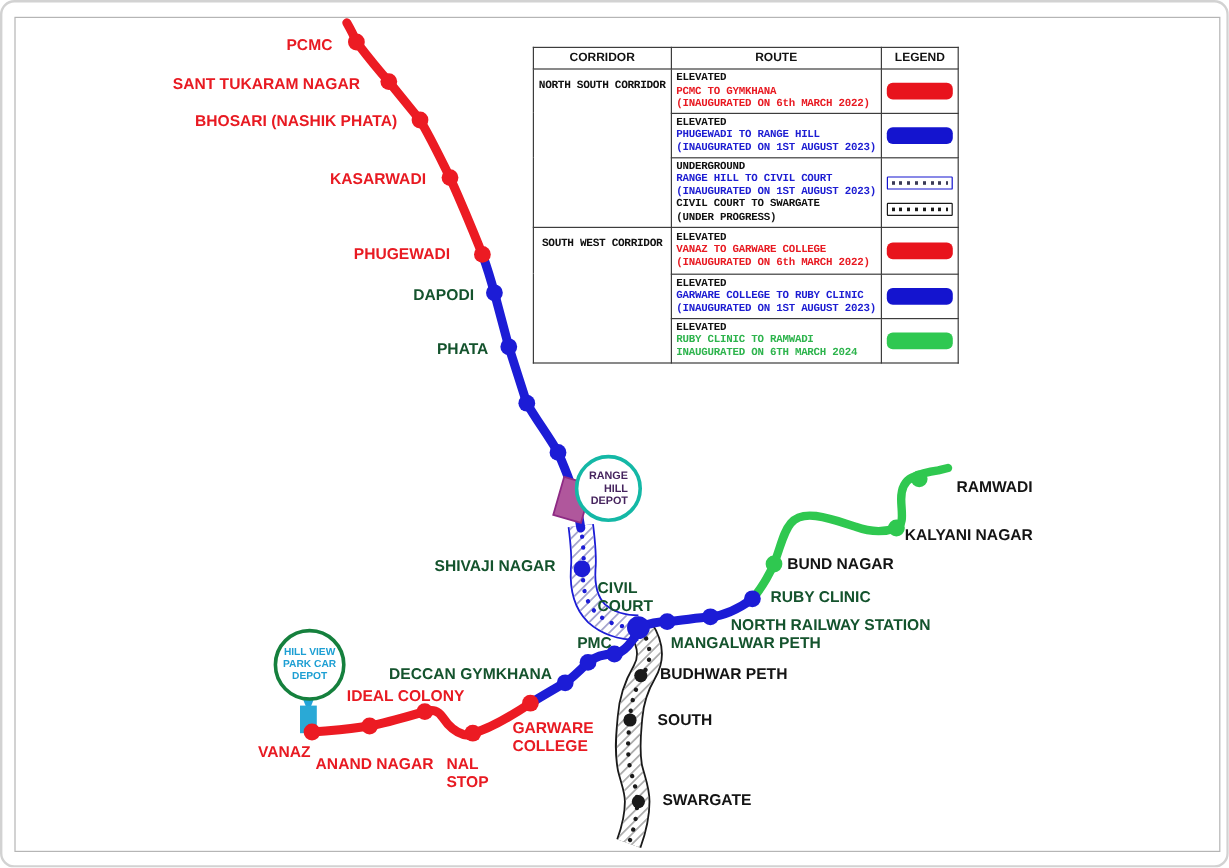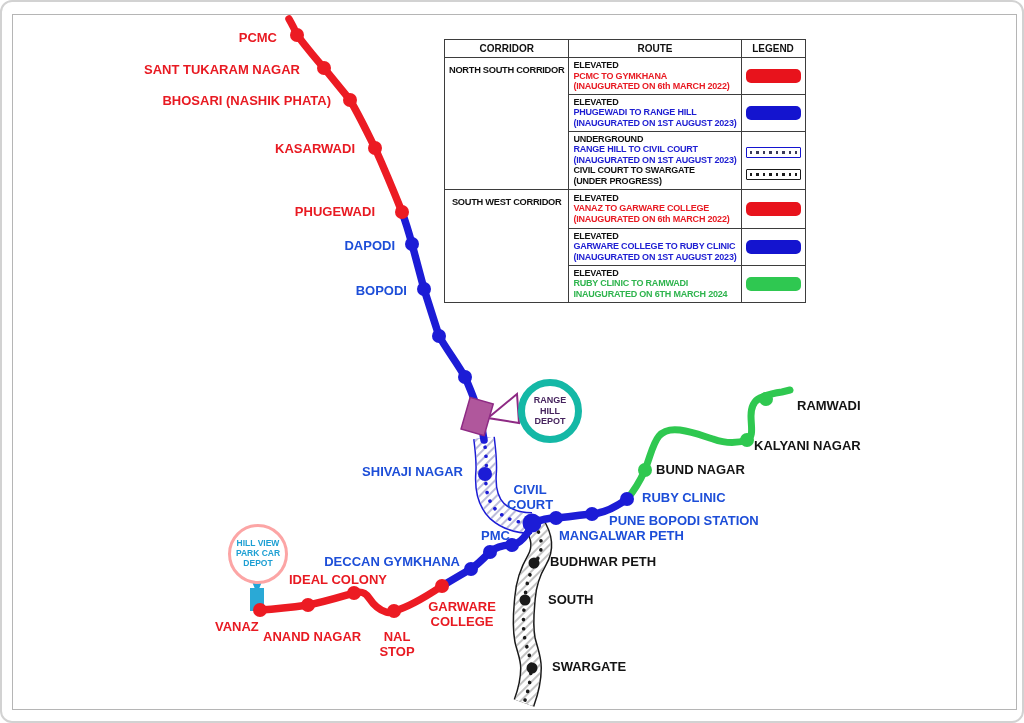--- a/index.html
+++ b/index.html
@@ -7,41 +7,41 @@
         border-radius:12px;box-sizing:border-box;overflow:hidden;
         font-family:"Liberation Sans", sans-serif;}
   .map-frame{position:absolute;left:10px;top:12px;width:1003px;height:694px;
              border:1px solid #b5b5b5;background:#fff;z-index:0;}
   svg.mapsvg{position:absolute;left:0;top:0;z-index:1;}
 
   
   .lbl{position:absolute;z-index:3;font-weight:bold;font-size:13px;line-height:1.12;
        white-space:pre-line;letter-spacing:0;}
   .lbl.r{color:#e81a22;}
-  .lbl.b{color:#1d4ed8;}
+  .lbl.b{color:#14532d;}
   .lbl.k{color:#141414;}
   .ra{text-align:right;}
-  .ce{text-align:center;}
+  .ce{}
 
   
   .callout{position:absolute;z-index:2;border-radius:50%;background:#fff;
            display:flex;align-items:center;justify-content:center;text-align:center;
            font-weight:bold;white-space:pre-line;}
-  .callout.rangehill{left:516px;top:377px;width:50px;height:50px;border:7px solid #14b8a6;
-                     color:#46245e;font-size:9px;line-height:1.15;}
-  .callout.hillview{left:226px;top:522px;width:54px;height:54px;border:3px solid #fca5a5;
+  .callout.rangehill{left:477px;top:377px;width:50px;height:50px;border:3px solid #14b8a6;
+                     color:#46245e;font-size:9px;line-height:1.15;text-align:right;}
+  .callout.hillview{left:226px;top:522px;width:54px;height:54px;border:3px solid #15803d;
                     color:#1d9fd3;font-size:8.5px;line-height:1.15;}
 
   
   table.legend{position:absolute;left:442px;top:21px;z-index:4;border-collapse:collapse;
                background:#fff;table-layout:fixed;margin-top:16px;}
   .legend th,.legend td{border:1px solid #3d3d3d;overflow:hidden;}
   .legend th{font-size:10px;font-weight:bold;color:#111;padding:3px 2px;text-align:center;}
   .legend td{font-size:9px;font-weight:bold;color:#111;padding:2px 4px;vertical-align:middle;
-             letter-spacing:-0.2px;}
+             letter-spacing:-0.2px;font-family:Liberation Mono, monospace;}
   .legend td.corridor{vertical-align:top;padding-top:7px;text-align:center;font-size:9.3px;
                       letter-spacing:-0.3px;white-space:nowrap;}
   .legend span{display:block;white-space:nowrap;line-height:1.18;}
   .t-red{color:#e81a22;}
   .t-blue{color:#1d1dd2;}
   .t-green{color:#2eb44d;}
   .t-black{color:#111;}
   .sw{width:55px;height:14px;border-radius:5px;margin:0 auto;}
   .sw-red{background:#e8131c;}
   .sw-blue{background:#1414cf;}
@@ -149,35 +149,35 @@
 PARK CAR
 DEPOT</span>
   </div>
 
   <div class="lbl r ra" style="right:745px;top:29px">PCMC</div>
   <div class="lbl r ra" style="right:722px;top:61px">SANT TUKARAM NAGAR</div>
   <div class="lbl r ra" style="right:691px;top:92px">BHOSARI (NASHIK PHATA)</div>
   <div class="lbl r ra" style="right:667px;top:140px">KASARWADI</div>
   <div class="lbl r ra" style="right:647px;top:203px">PHUGEWADI</div>
   <div class="lbl b ra" style="right:627px;top:237px">DAPODI</div>
-  <div class="lbl b ra" style="right:615px;top:282px">BOPODI</div>
+  <div class="lbl b ra" style="right:615px;top:282px">PHATA</div>
   <div class="lbl b ra" style="right:559px;top:463px">SHIVAJI NAGAR</div>
   <div class="lbl b ce" style="left:496px;top:481px;width:64px">CIVIL
 COURT</div>
   <div class="lbl b" style="left:479px;top:527px">PMC</div>
   <div class="lbl b ra" style="right:562px;top:553px">DECCAN GYMKHANA</div>
   <div class="lbl r ce" style="left:425px;top:598px;width:70px">GARWARE
 COLLEGE</div>
   <div class="lbl r ce" style="left:370px;top:628px;width:50px">NAL
 STOP</div>
   <div class="lbl r" style="left:287px;top:571px">IDEAL COLONY</div>
   <div class="lbl r" style="left:261px;top:628px">ANAND NAGAR</div>
   <div class="lbl r" style="left:213px;top:618px">VANAZ</div>
   <div class="lbl b" style="left:557px;top:527px">MANGALWAR PETH</div>
-  <div class="lbl b" style="left:607px;top:512px">PUNE BOPODI STATION</div>
+  <div class="lbl b" style="left:607px;top:512px">NORTH RAILWAY STATION</div>
   <div class="lbl b" style="left:640px;top:489px">RUBY CLINIC</div>
   <div class="lbl k" style="left:654px;top:461px">BUND NAGAR</div>
   <div class="lbl k" style="left:752px;top:437px">KALYANI NAGAR</div>
   <div class="lbl k" style="left:795px;top:397px">RAMWADI</div>
   <div class="lbl k" style="left:548px;top:553px">BUDHWAR PETH</div>
   <div class="lbl k" style="left:546px;top:591px">SOUTH</div>
   <div class="lbl k" style="left:550px;top:658px">SWARGATE</div>
 
   <table class="legend">
     <colgroup>

